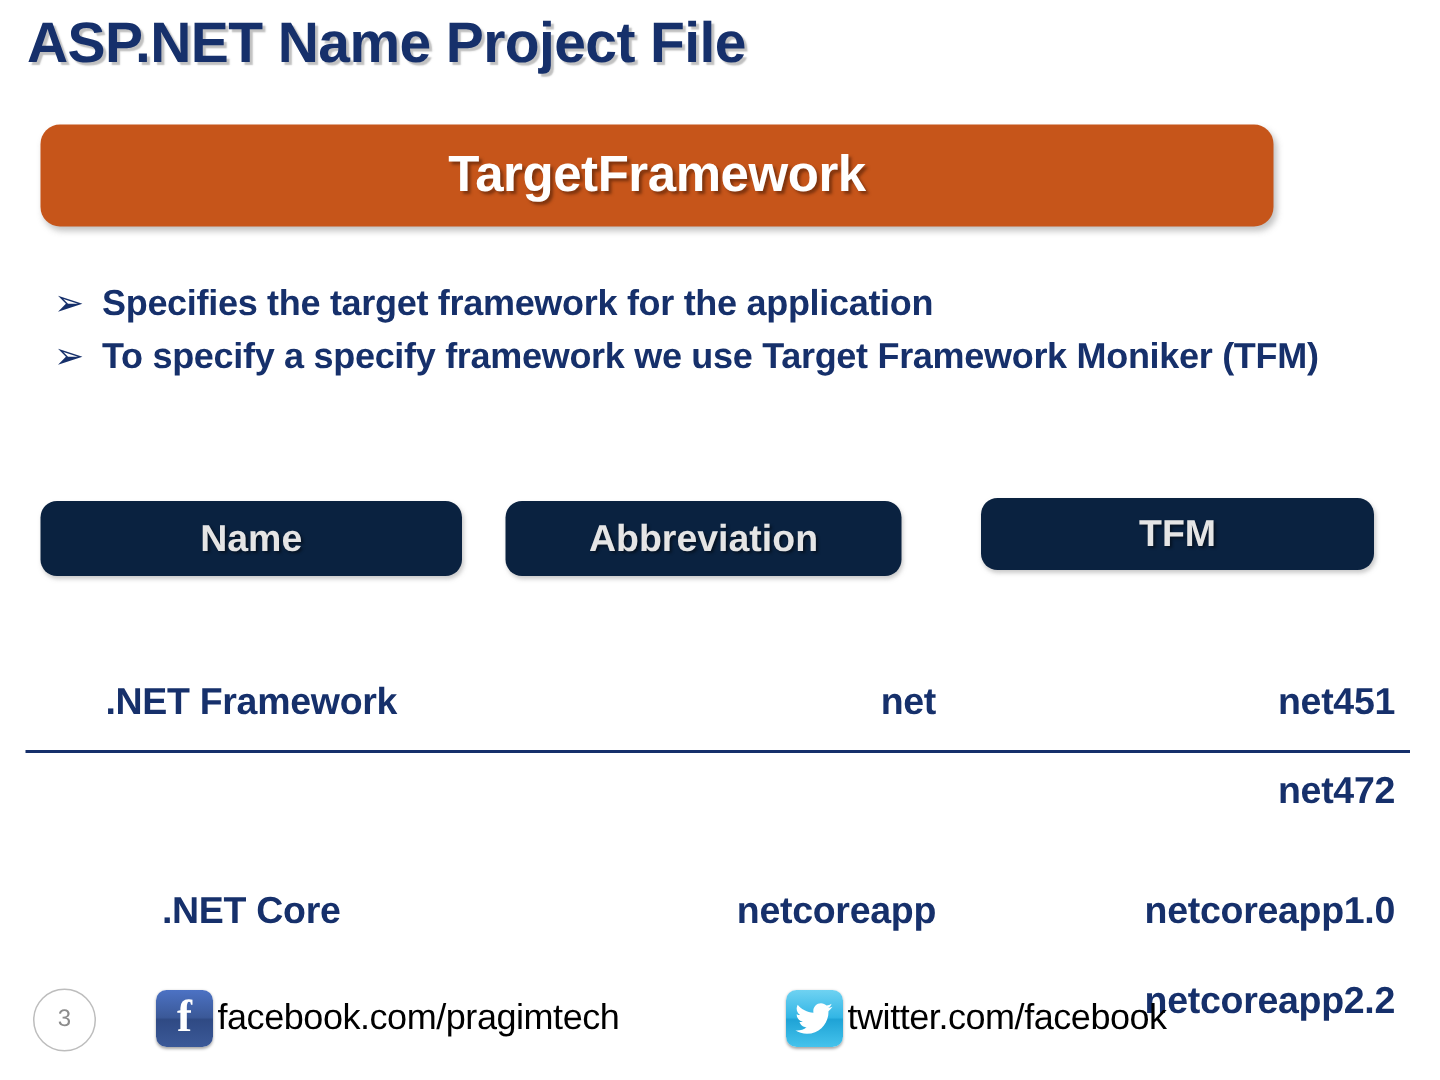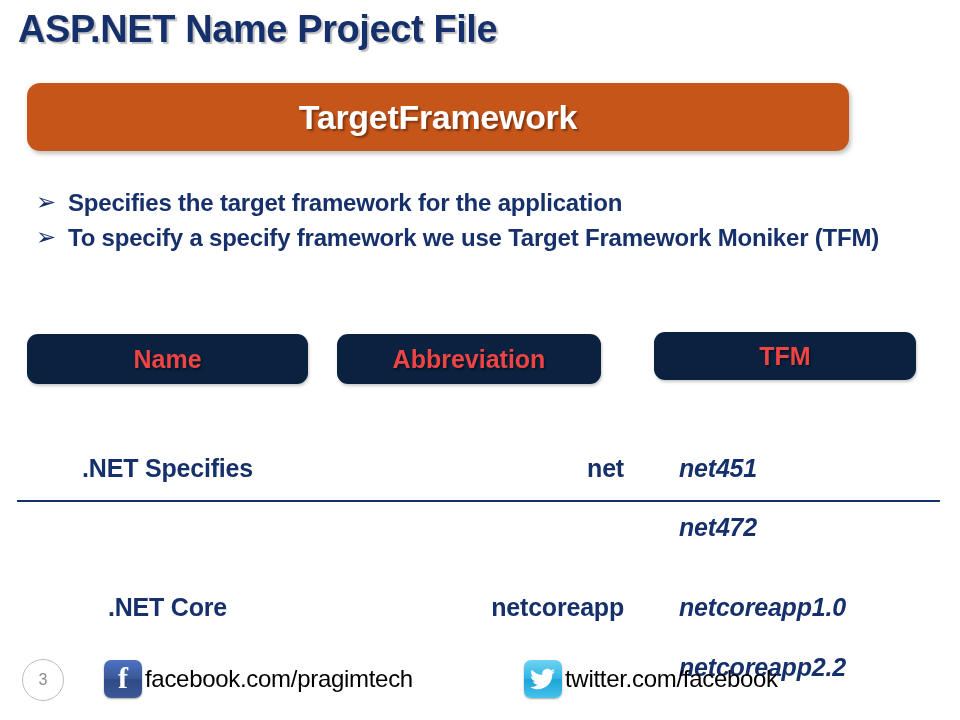--- a/index.html
+++ b/index.html
@@ -89,21 +89,21 @@
     width: 960px;
   }
   .header-row {
     position: relative;
     height: 58px;
   }
   .col-head {
     position: absolute;
     background: #0A2240;
     border-radius: 11px;
-    color: #ef4444;
+    color: #e5e5e5;
     font-size: 25px;
     font-weight: bold;
     display: flex;
     align-items: center;
     justify-content: center;
     text-shadow: 1.5px 1.5px 2px rgba(0,0,0,0.45);
     box-shadow: 1px 2px 3px rgba(150,150,150,0.5);
   }
   #col-head-name     { left: 27px;  top: 4px;  width: 281px; height: 50px; }
   #col-head-abbrev   { left: 337px; top: 4px;  width: 264px; height: 50px; }
@@ -115,21 +115,21 @@
   .cell {
     position: absolute;
     font-size: 25px;
     font-weight: bold;
     color: #16306B;
     white-space: nowrap;
     letter-spacing: -0.2px;
   }
   .c1 { left: 27px;  width: 281px; text-align: center; }
   .c2 { left: 337px; width: 287px; text-align: right; }
-  .c3 { left: 679px; width: 278px; text-align: left; font-style: italic; }
+  .c3 { left: 652px; width: 278px; text-align: right; }
 
   #divider {
     position: absolute;
     left: 17px;
     top: 500px;
     width: 923px;
     height: 2px;
     background: #16306B;
   }
 
@@ -212,21 +212,21 @@
 
 <div id="table">
 
   <div class="header-row">
     <div class="col-head" id="col-head-name">Name</div>
     <div class="col-head" id="col-head-abbrev">Abbreviation</div>
     <div class="col-head" id="col-head-tfm">TFM</div>
   </div>
 
   <div class="data-row" style="height:110px;">
-    <div class="cell c1" style="top:66px;">.NET Specifies</div>
+    <div class="cell c1" style="top:66px;">.NET Framework</div>
     <div class="cell c2" style="top:66px;">net</div>
     <div class="cell c3" style="top:66px;">net451</div>
     <div class="cell c3" style="top:125px;">net472</div>
   </div>
 
   <div class="data-row" style="height:110px;">
     <div class="cell c1" style="top:95px;">.NET Core</div>
     <div class="cell c2" style="top:95px;">netcoreapp</div>
     <div class="cell c3" style="top:95px;">netcoreapp1.0</div>
     <div class="cell c3" style="top:155px;">netcoreapp2.2</div>

